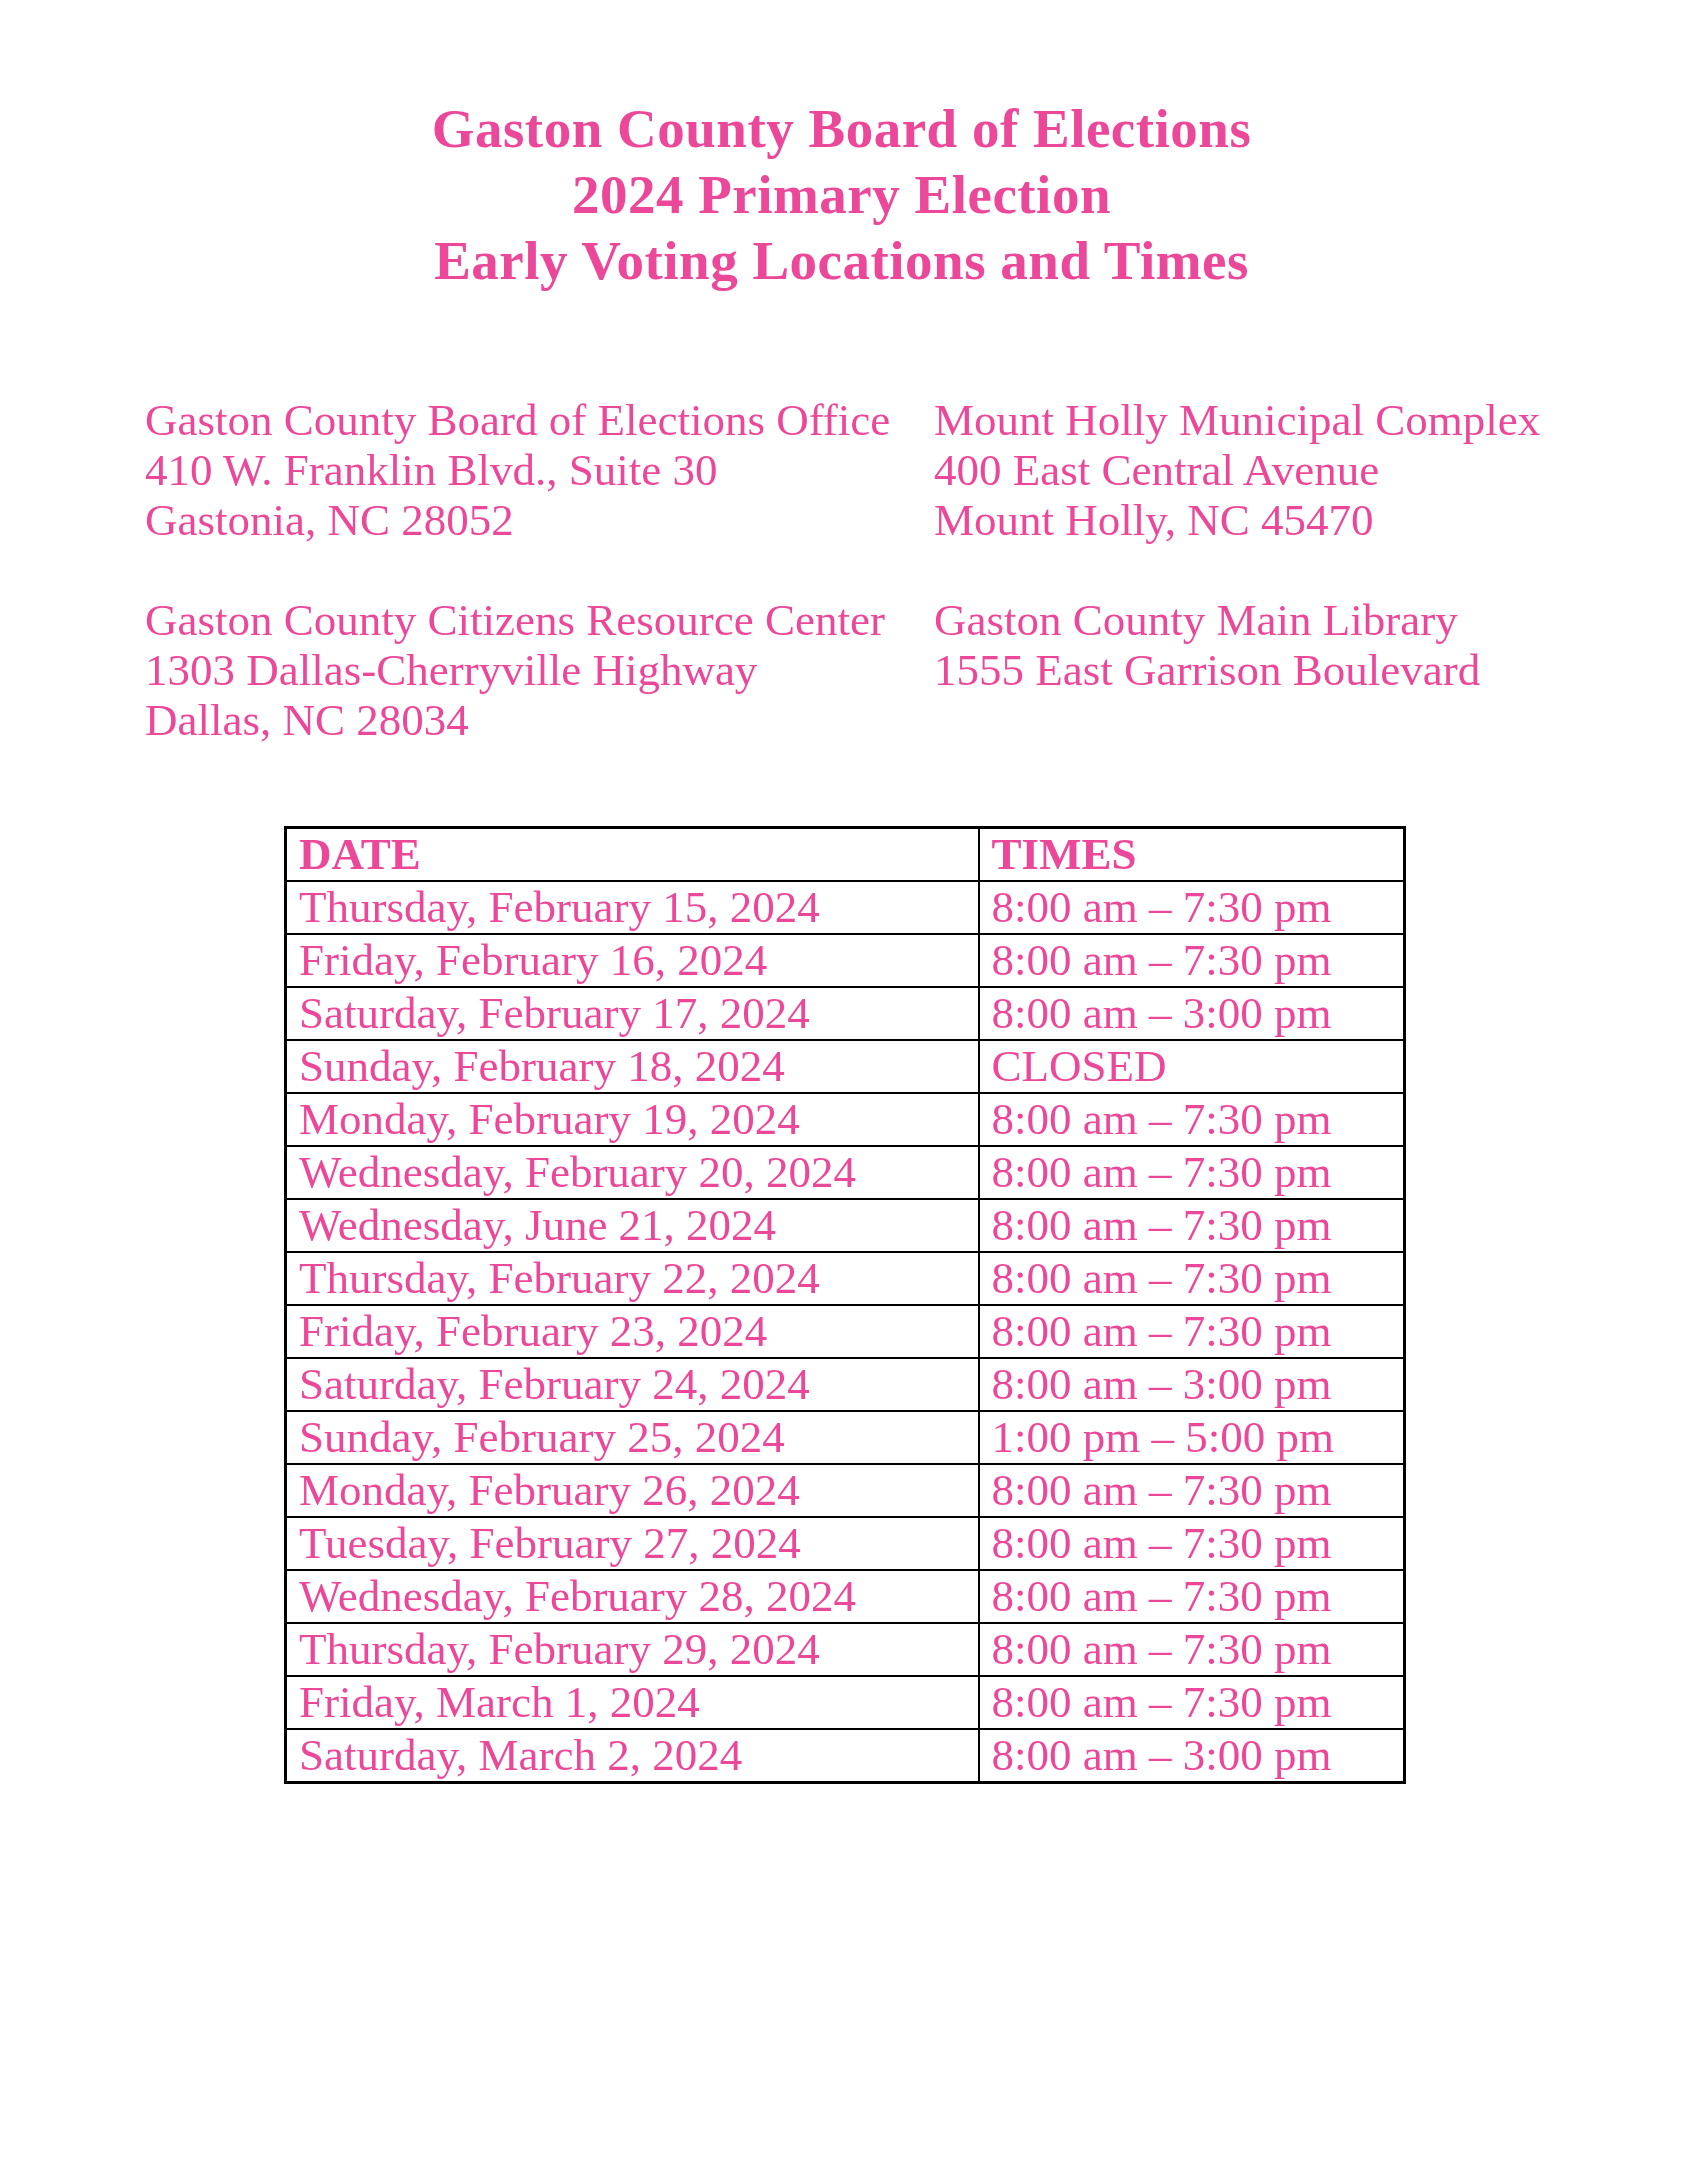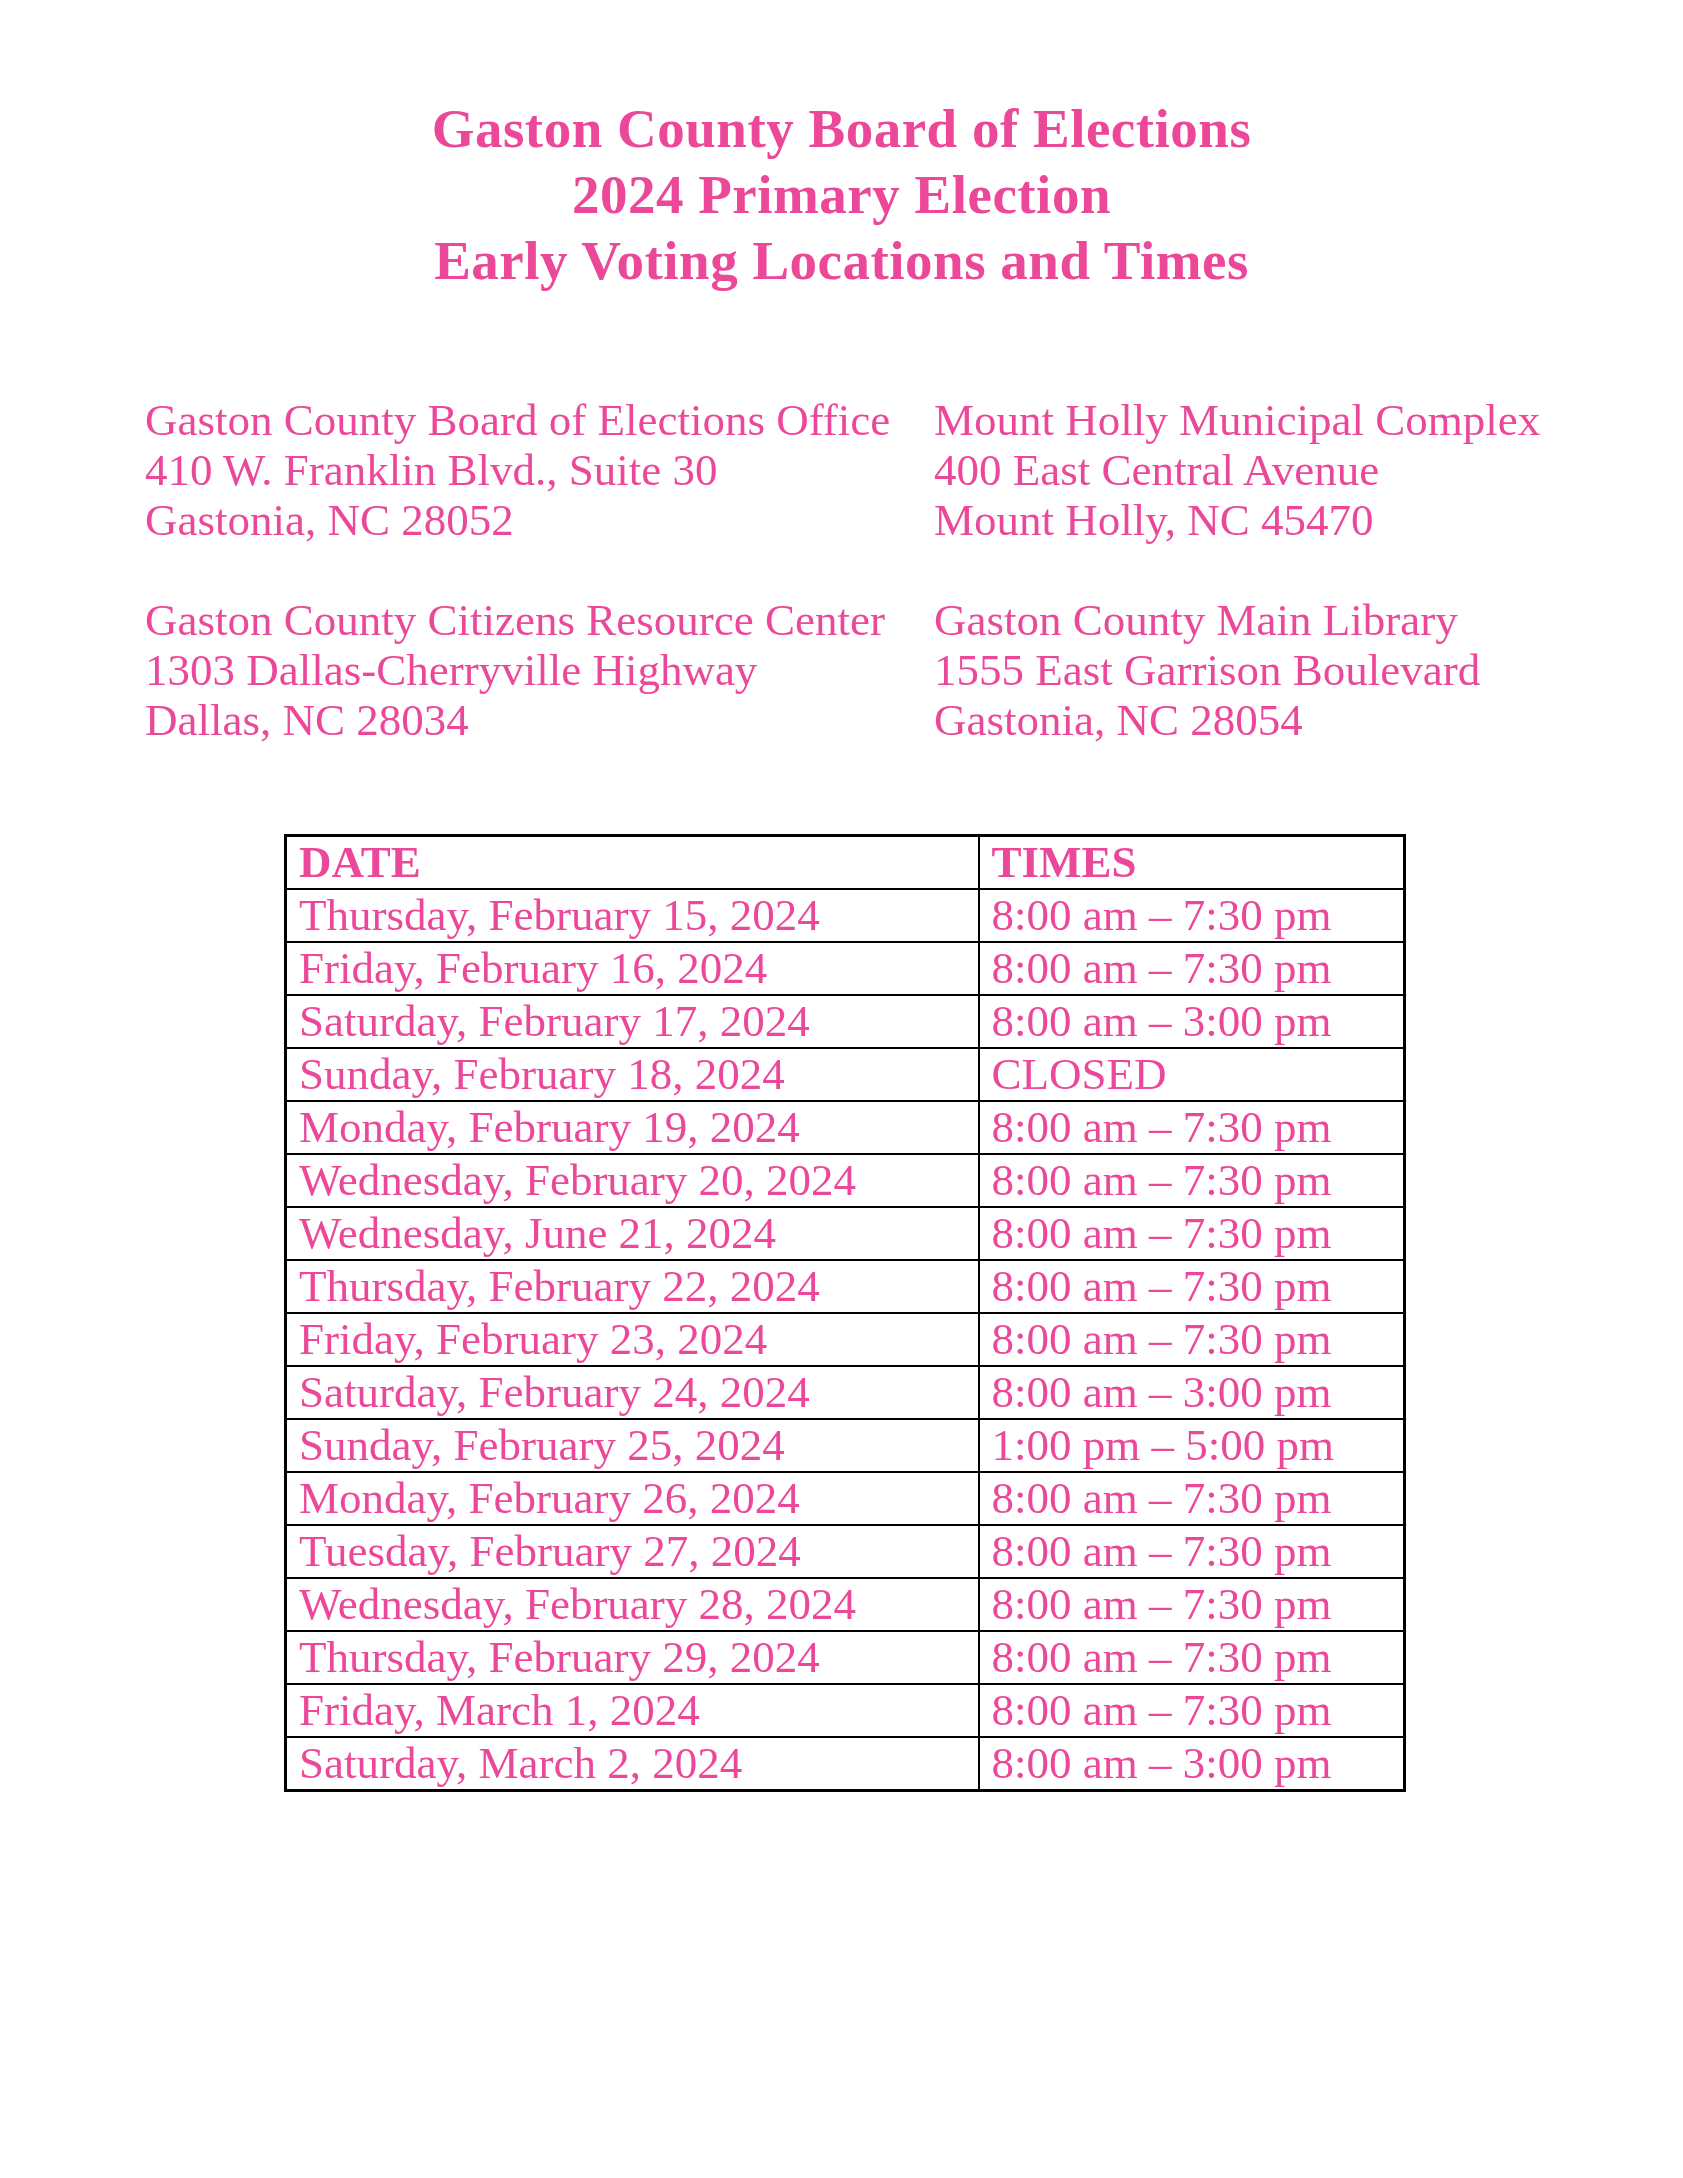--- a/index.html
+++ b/index.html
@@ -51,21 +51,21 @@
   table.schedule th, table.schedule td {
     border: 2px solid #000000;
     height: 49px;
     padding: 0 8px 1px 12px;
     text-align: left;
     vertical-align: middle;
     white-space: nowrap;
     overflow: hidden;
     font-weight: normal;
   }
-  table.schedule { border: 3px solid #000000; margin-top: 8px; }
+  table.schedule { border: 3px solid #000000; }
   table.schedule thead th { font-weight: bold; }
 </style>
 </head>
 <body>
 
 <div class="page">
 
   <header class="title">
     <div>Gaston County Board of Elections</div>
     <div>2024 Primary Election</div>
@@ -86,21 +86,20 @@
 
   <div class="loc loc-r2c1">
     <div>Gaston County Citizens Resource Center</div>
     <div>1303 Dallas-Cherryville Highway</div>
     <div>Dallas, NC 28034</div>
   </div>
 
   <div class="loc loc-r2c2">
     <div>Gaston County Main Library</div>
     <div>1555 East Garrison Boulevard</div>
-    <div>Gastonia, NC 28054</div>
   </div>
 
   <table class="schedule">
     <colgroup>
         <col class="c-date">
         <col class="c-times">
       </colgroup>
     <thead>
       <tr>
         <th>DATE</th>

